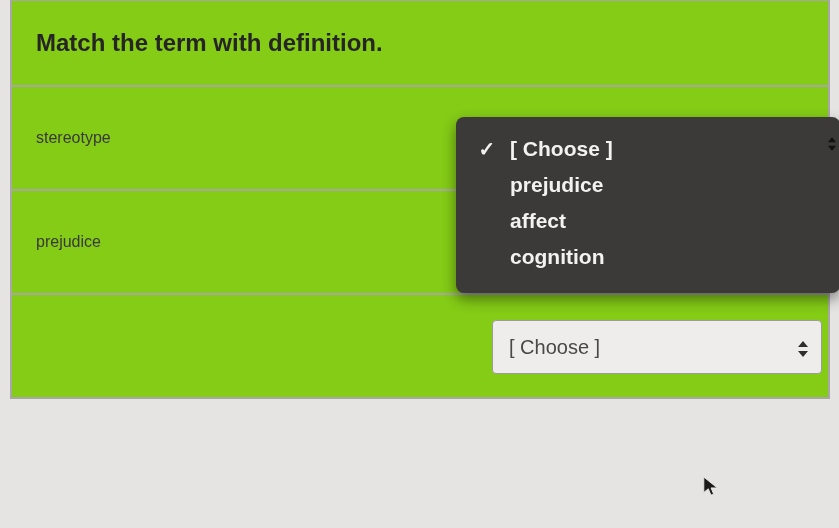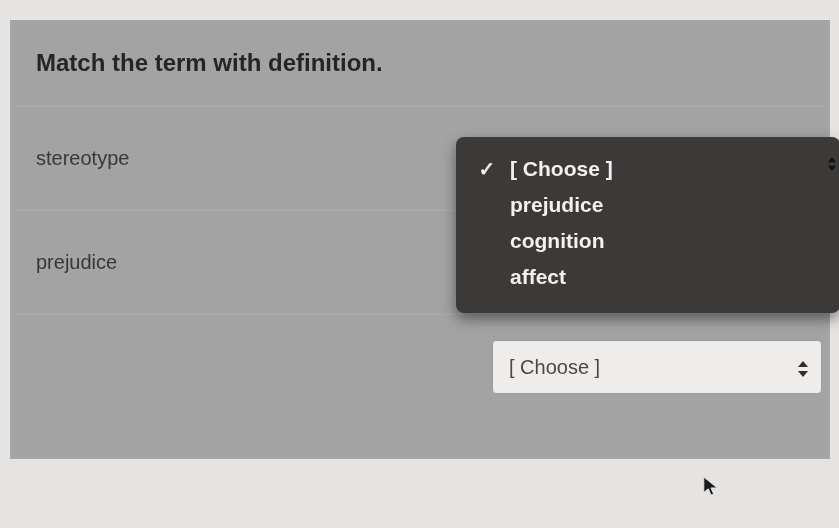--- a/index.html
+++ b/index.html
@@ -5,42 +5,41 @@
   * { box-sizing: border-box; margin: 0; padding: 0; }
   html, body { width: 839px; height: 528px; }
   body {
     font-family: Arial, Helvetica, sans-serif;
     background: #e6e4e3;
     overflow: hidden;
   }
   .question-container {
     border: 2px solid #a9a7a6;
     border-top-width: 1px;
-    margin: 20px 0 0 10px;
+    margin: 0 0 0 10px;
     width: 820px;
-    background: #a3a3a3;
+    background: #84cc16;
     position: relative;
-    padding-bottom: 40px;
   }
   .prompt {
     font-size: 24px;
     font-weight: 600;
     color: #262524;
     padding: 28px 24px 28px 24px;
   }
   .match-row {
     display: flex;
     align-items: center;
     border-top: 2px solid #a9a7a6;
     height: 104px;
     padding: 0 0 0 24px;
     position: relative;
   }
   .term-label {
-    font-size: 20px;
+    font-size: 16px;
     color: #3a3836;
     font-weight: 500;
     width: 400px;
   }
   .select-box {
     position: absolute;
     left: 480px;
     top: 25px;
     width: 330px;
     height: 54px;
@@ -138,25 +137,25 @@
     <div class="dropdown-item">
       <span class="check-slot">✓</span>
       <span>[ Choose ]</span>
     </div>
     <div class="dropdown-item">
       <span class="check-slot"></span>
       <span>prejudice</span>
     </div>
     <div class="dropdown-item">
       <span class="check-slot"></span>
-      <span>cognition</span>
+      <span>affect</span>
     </div>
     <div class="dropdown-item">
       <span class="check-slot"></span>
-      <span>affect</span>
+      <span>cognition</span>
     </div>
     <span class="dropdown-caret-edge">
       <svg viewBox="0 0 12 16" width="10" height="14">
           <path d="M6 0 L11 6 H1 Z M6 16 L1 10 H11 Z" fill="#111"></path>
         </svg>
     </span>
   </div>
 
 </div>
 

